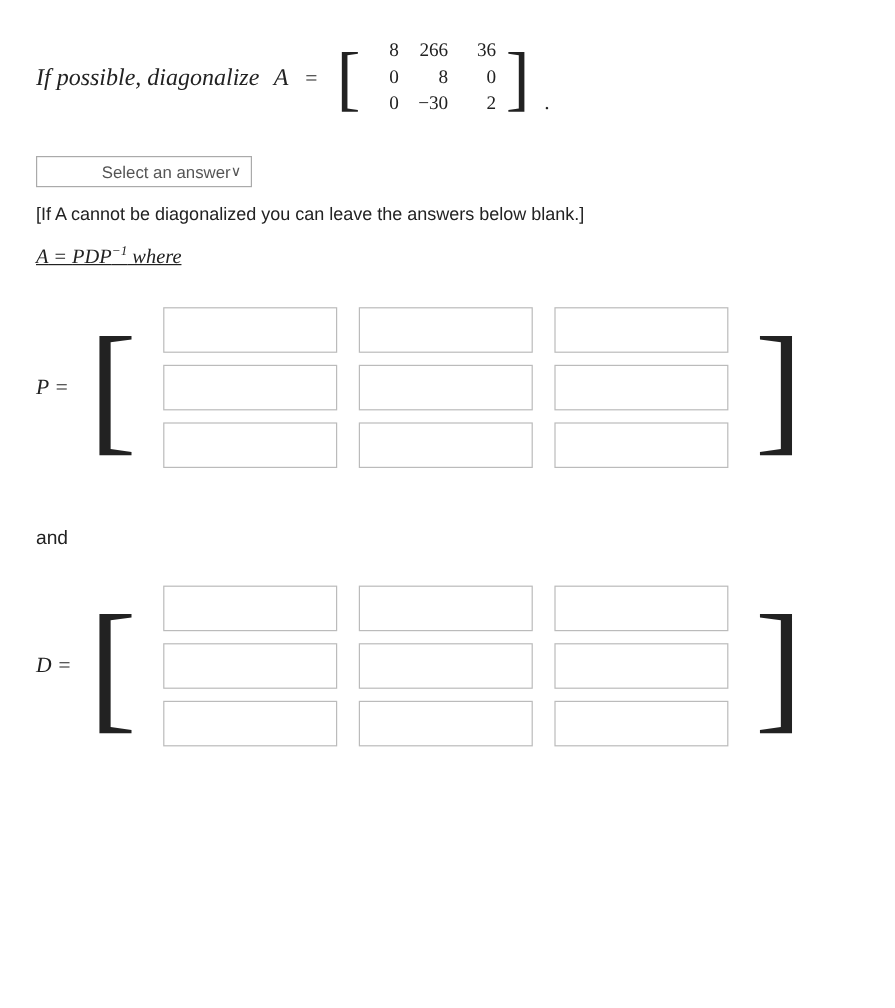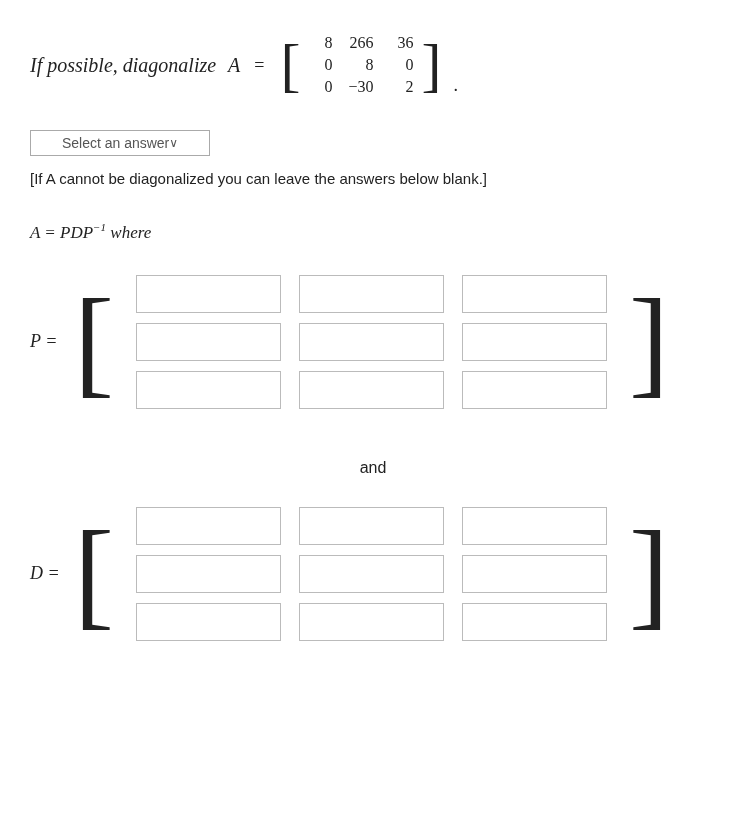--- a/index.html
+++ b/index.html
@@ -66,42 +66,43 @@
     }
 
     .select-wrapper {
       display: inline-flex;
       align-items: center;
       border: 1px solid #aaa;
       padding: 4px 8px;
       background: #fff;
       cursor: pointer;
       width: 180px;
-      justify-content: center;
+      justify-content: flex-end;
       font-family: Arial, sans-serif;
       font-size: 14px;
       color: #555;
     }
 
     .chevron {
       font-size: 12px;
       color: #555;
     }
 
     .note-text {
       font-size: 15px;
-      margin-bottom: 34px;
+      margin-bottom: 16px;
       font-family: Arial, sans-serif;
       color: #222;
     }
 
     .equation-text {
       font-size: 17px;
       margin-bottom: 22px;
       font-style: italic;
+      text-decoration: underline;
     }
 
     .equation-text sup {
       font-size: 11px;
     }
 
     .matrix-section {
       display: flex;
       align-items: center;
       gap: 14px;
@@ -144,21 +145,20 @@
       height: 38px;
       font-size: 14px;
       padding: 4px 8px;
       outline: none;
     }
 
     .and-label {
       font-size: 16px;
       margin-bottom: 20px;
       font-family: Arial, sans-serif;
-      text-align: center;
     }
   </style>
 </head>
 <body>
 
 <div class="problem-statement">
   <span class="problem-text">If possible, diagonalize</span>
   <span class="problem-text" style="font-style:italic; margin-left:2px; margin-right:4px;">A</span>
   <span style="font-size:18px; margin-right:6px;">=</span>
   <div class="matrix-container">

